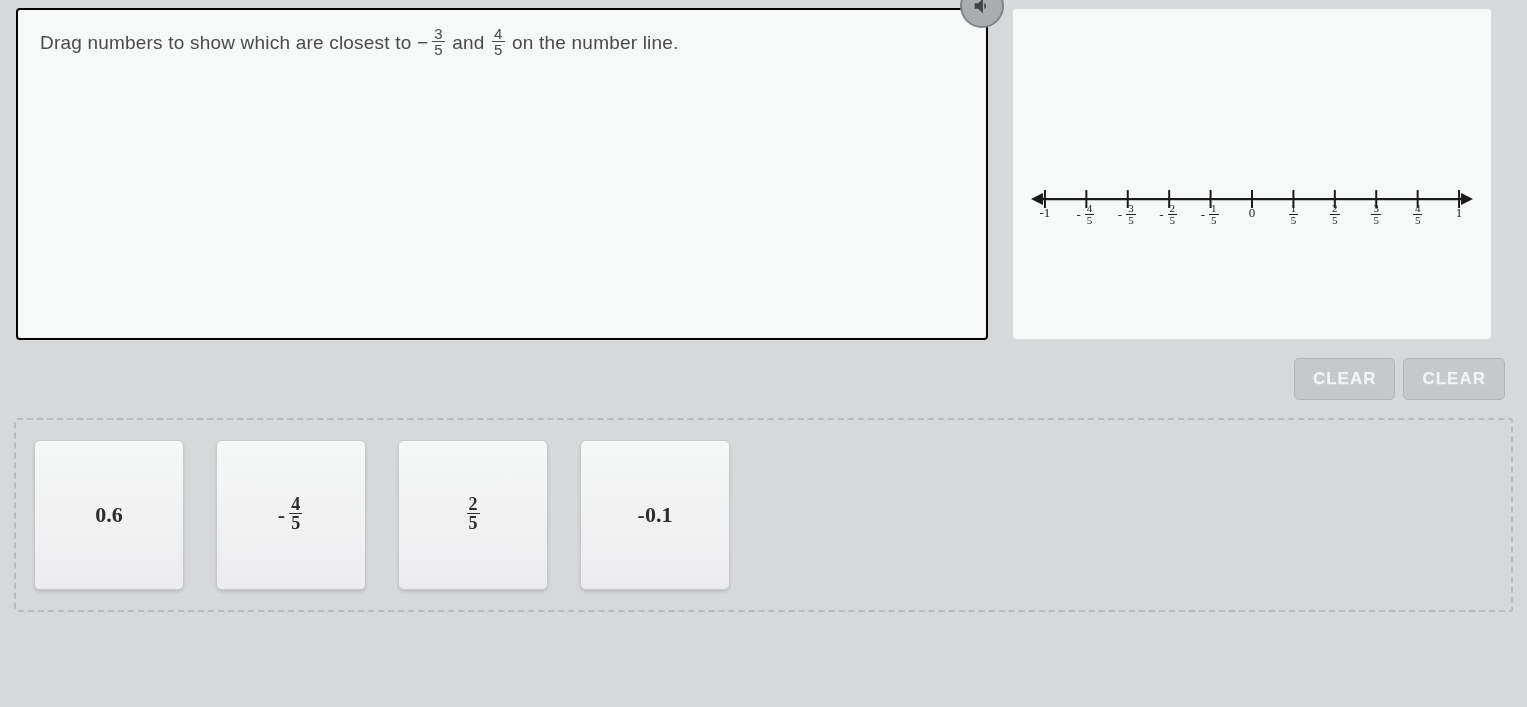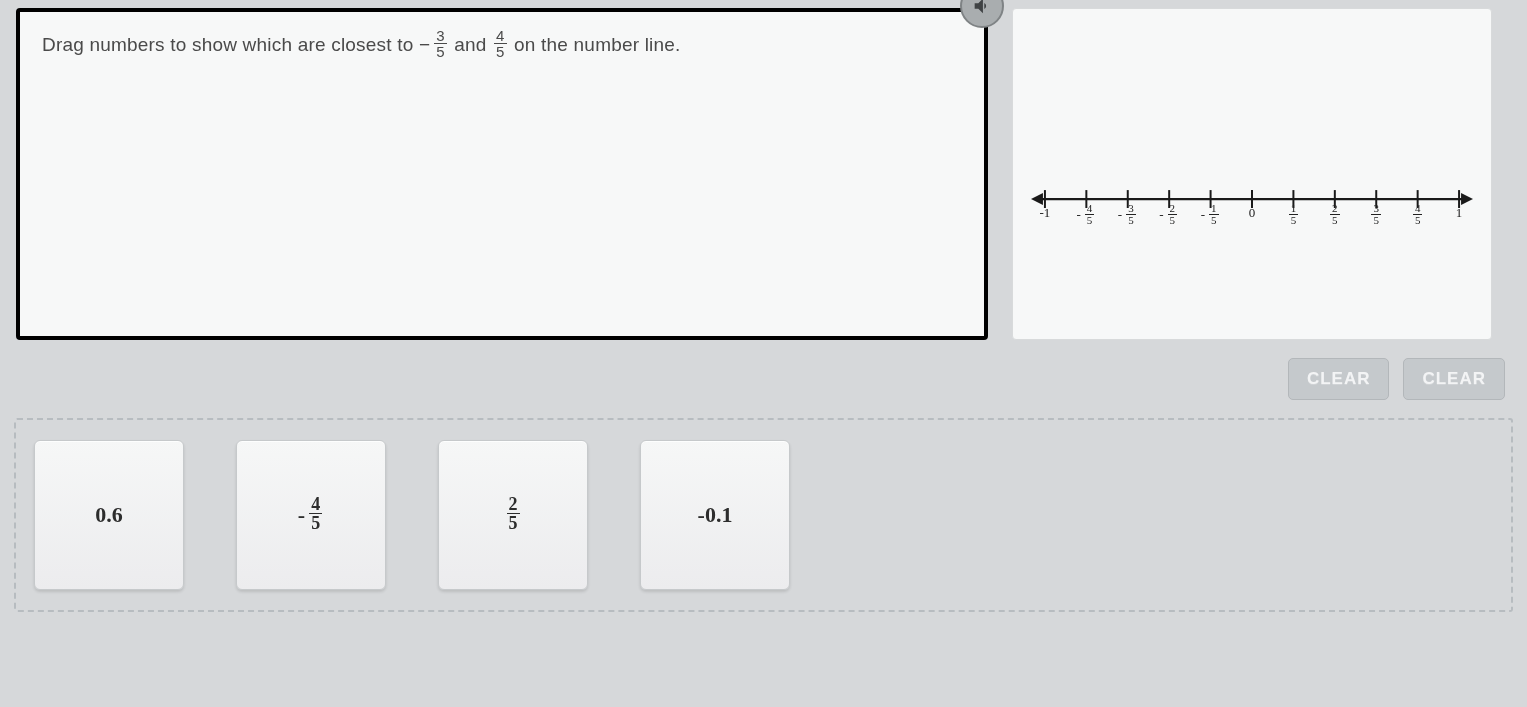--- a/index.html
+++ b/index.html
@@ -12,21 +12,21 @@
       position: relative;
     }
     .top-area {
       display: flex;
       gap: 24px;
       padding: 8px 16px 0 16px;
       position: relative;
     }
     .question-panel {
       background: #f7f8f8;
-      border: 4px solid #000000;
+      border: 2px solid #000000;
       border-radius: 4px;
       width: 972px;
       height: 332px;
       padding: 18px 22px;
       font-size: 20px;
       color: #4a4a4a;
       position: relative;
     }
     .question-text { font-size: 19px; letter-spacing: 0.2px; }
     .frac {
@@ -79,21 +79,21 @@
     .nl-line { stroke: #1a1a1a; stroke-width: 2.2; }
     .nl-tick { stroke: #1a1a1a; stroke-width: 2; }
     .nl-labels { position: absolute; left:0; right:0; top: 36px; display: flex; justify-content: space-between; }
     .nl-label { font-size: 13px; color: #222; font-family: "Times New Roman", serif; text-align:center; width: 22px; margin-left:-11px; position:absolute; }
     .nl-label .frac { font-size: 11px; }
     .nl-label .frac .num { border-bottom:1px solid #222; }
     
     .controls-row {
       display: flex;
       justify-content: flex-end;
-      gap: 14px;
+      gap: 8px;
       padding: 18px 22px 8px 0;
     }
     .btn {
       background: #c5c9cc;
       color: #f3f4f5;
       border: 1px solid #b3b7ba;
       border-radius: 5px;
       padding: 10px 18px;
       font-size: 17px;
       font-weight: bold;
@@ -102,21 +102,21 @@
       text-shadow: 0 1px 0 rgba(255,255,255,0.2);
     }
     
     .drag-tray {
       margin: 10px 14px 0 14px;
       border: 2px dashed #b7bcc0;
       border-radius: 3px;
       min-height: 184px;
       padding: 20px 18px;
       display: flex;
-      gap: 52px;
+      gap: 32px;
       align-items: center;
     }
     .chip {
       width: 150px; height: 150px;
       background: linear-gradient(#f6f7f7,#ececee);
       border: 1px solid #c6c9cb;
       border-radius: 6px;
       box-shadow: 0 2px 3px rgba(0,0,0,0.12), inset 0 1px 0 rgba(255,255,255,0.8);
       display:flex; align-items:center; justify-content:center;
       font-size: 22px; color:#2d2d2d; font-weight: bold;

